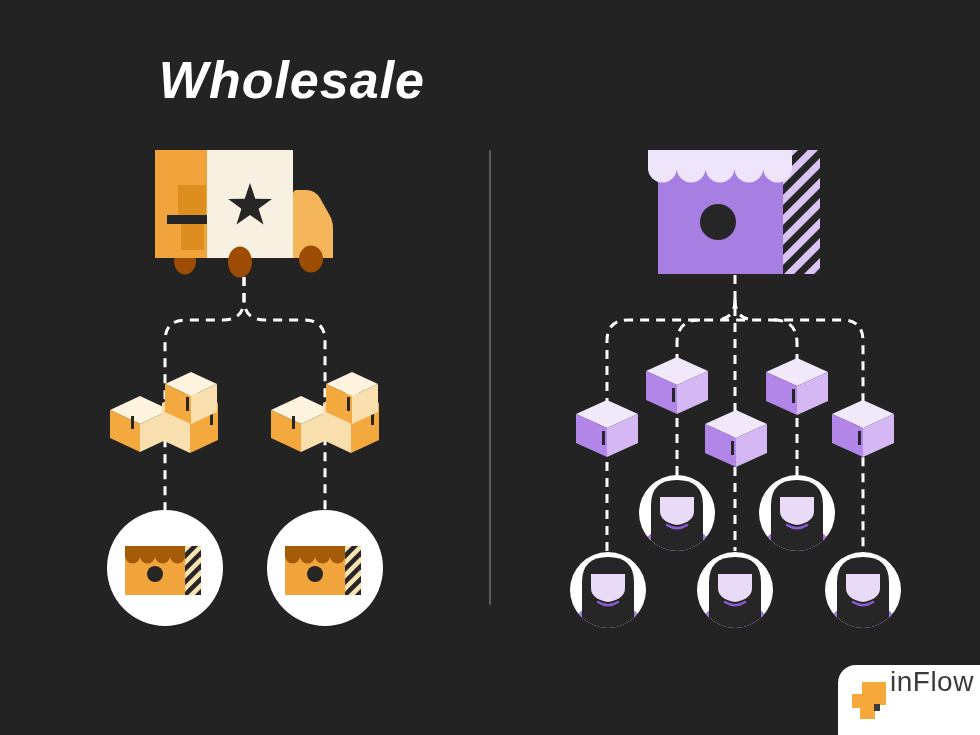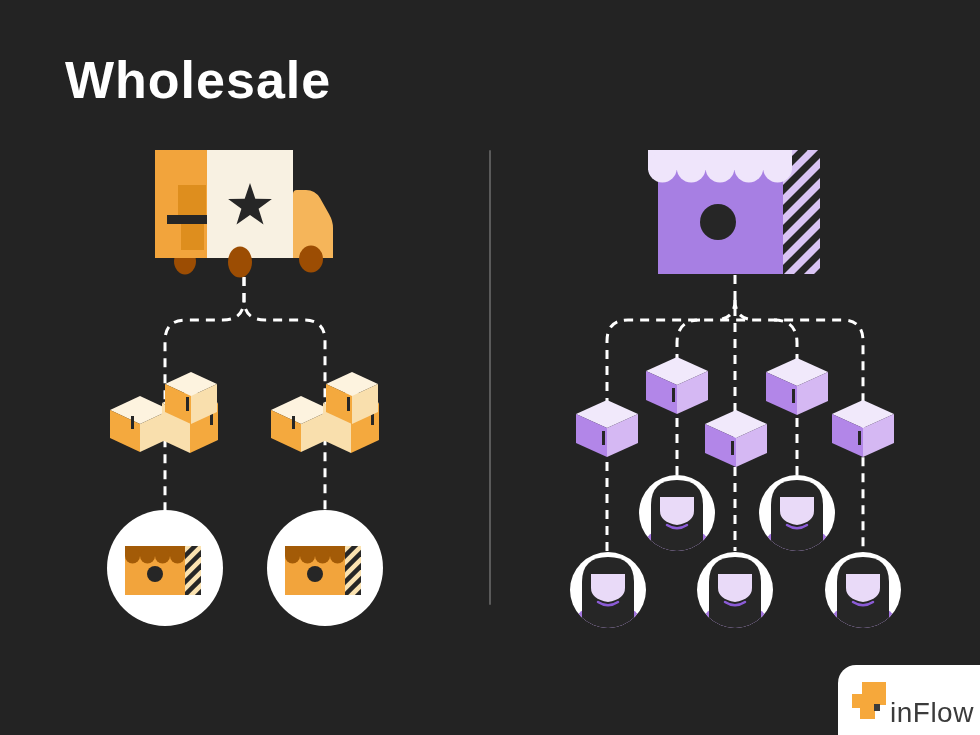--- a/index.html
+++ b/index.html
@@ -2,38 +2,38 @@
 <html><head>
 <meta charset="utf-8">
 <style>
   html,body{margin:0;padding:0;background:#111;}
   #canvas{
     position:relative;width:980px;height:735px;overflow:hidden;
     background:#232323;font-family:"Liberation Sans",sans-serif;
   }
   .abs{position:absolute;}
   .title{
-    position:absolute;top:50px;width:360px;text-align:left;
-    color:#ffffff;font-size:52px;font-weight:bold;letter-spacing:1px;
+    position:absolute;top:50px;width:360px;text-align:right;
+    color:#ffffff;font-size:52px;font-weight:bold;letter-spacing:1px;font-style:italic;
   }
   #divider{
     position:absolute;left:489px;top:150px;width:2px;height:455px;
     background:#5A5A5A;border-radius:2px;
   }
   .conn{stroke:#FFFFFF;stroke-width:3;fill:none;stroke-dasharray:9 7;}
   .circle-node{
     position:absolute;width:116px;height:116px;border-radius:50%;
     background:#FFFFFF;
   }
   #brand-card{
     position:absolute;left:838px;top:665px;width:160px;height:90px;
     background:#FFFFFF;border-radius:18px;
   }
   #brand-text{
-    position:absolute;left:52px;top:32px;font-size:28px;color:#3B3B3B;
+    position:absolute;left:52px;top:1px;font-size:28px;color:#3B3B3B;
     letter-spacing:0.5px;
   }
 </style>
 </head>
 <body>
 
 <div id="canvas">
 
   <svg width="0" height="0" style="position:absolute" aria-hidden="true">
     <defs>

